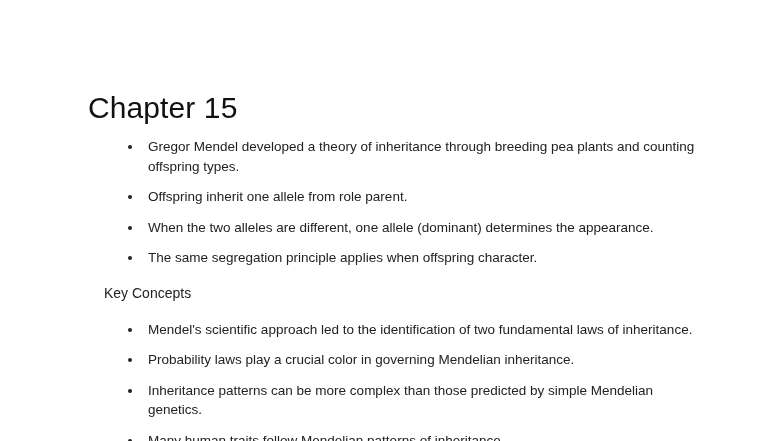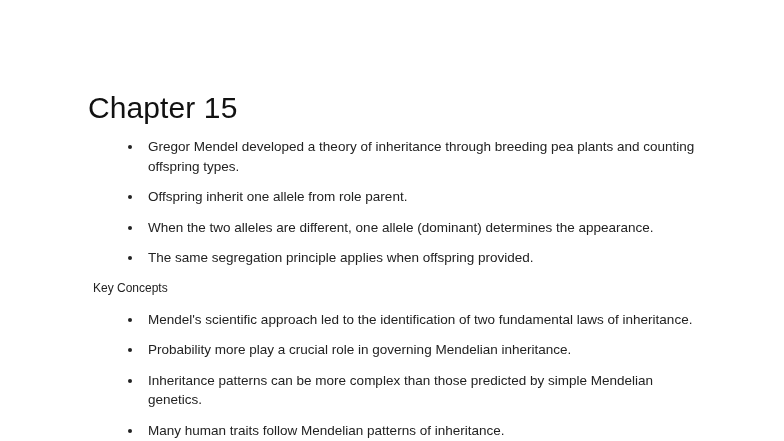--- a/index.html
+++ b/index.html
@@ -35,24 +35,24 @@
     font-size: 30px;
     font-weight: 400;
     line-height: 36px;
     color: #111111;
     margin: 0 0 8px 0;
     letter-spacing: 0.1px;
     white-space: nowrap;
   }
 
   .section-heading {
-    font-size: 12px;
+    font-size: 14px;
     line-height: 19.6px;
     color: #222222;
-    margin: 5px;
+    margin: 16px;
     padding: 0;
     font-weight: 400;
   }
 
   ul.bullets {
     list-style: none;
     margin: 0;
     padding: 0;
   }
 
@@ -89,32 +89,32 @@
       <li>
         <span>Gregor Mendel developed a theory of inheritance through breeding pea plants and counting offspring types.</span>
       </li>
       <li>
         <span>Offspring inherit one allele from role parent.</span>
       </li>
       <li>
         <span>When the two alleles are different, one allele (dominant) determines the appearance.</span>
       </li>
       <li>
-        <span>The same segregation principle applies when offspring provided.</span>
+        <span>The same segregation principle applies when offspring character.</span>
       </li>
     </ul>
 
     <p class="section-heading">Key Concepts</p>
 
     <ul class="bullets">
       <li>
         <span>Mendel's scientific approach led to the identification of two fundamental laws of inheritance.</span>
       </li>
       <li>
-        <span>Probability more play a crucial role in governing Mendelian inheritance.</span>
+        <span>Probability laws play a crucial color in governing Mendelian inheritance.</span>
       </li>
       <li>
         <span>Inheritance patterns can be more complex than those predicted by simple Mendelian genetics.</span>
       </li>
       <li>
         <span>Many human traits follow Mendelian patterns of inheritance.</span>
       </li>
     </ul>
 
   </div>

